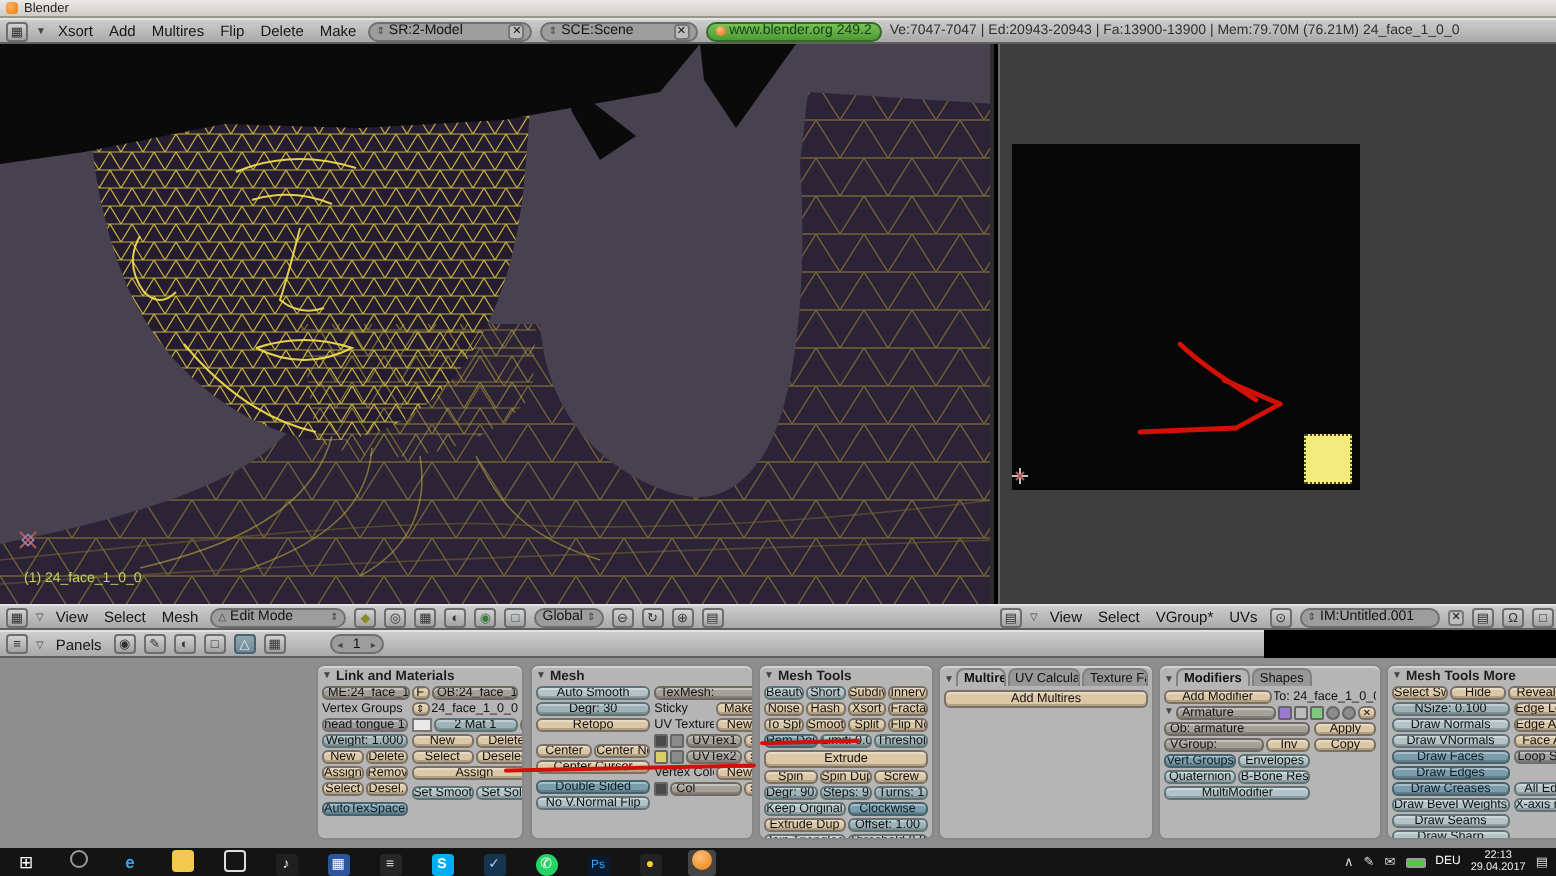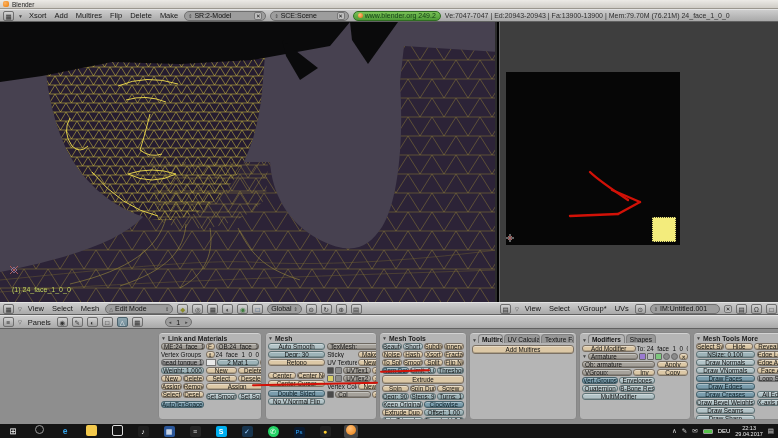--- a/index.html
+++ b/index.html
@@ -203,21 +203,21 @@
       <span style="min-width:56px">IM:Untitled.001</span>
     </span>
     <span class="xb">✕</span>
     <span class="icb">▤</span>
     <span class="icb">Ω</span>
     <span class="icb">□</span>
     <span class="icb icbp">✎</span>
 
   </div>
 
-  <div class="hdr" style="left:0;top:315px;width:778px;height:14px">
+  <div class="hdr" style="left:0;top:315px;width:632px;height:14px">
     <span class="icb">≡</span>
     <span class="tri">▽</span>
     <span class="mn">Panels</span>
     <span class="icb">◉</span>
     <span class="icb">✎</span>
     <span class="icb">◐</span>
     <span class="icb">□</span>
     <span class="icb icbp">△</span>
     <span class="icb">▦</span>
     <span class="ddbox" style="margin-left:18px">

